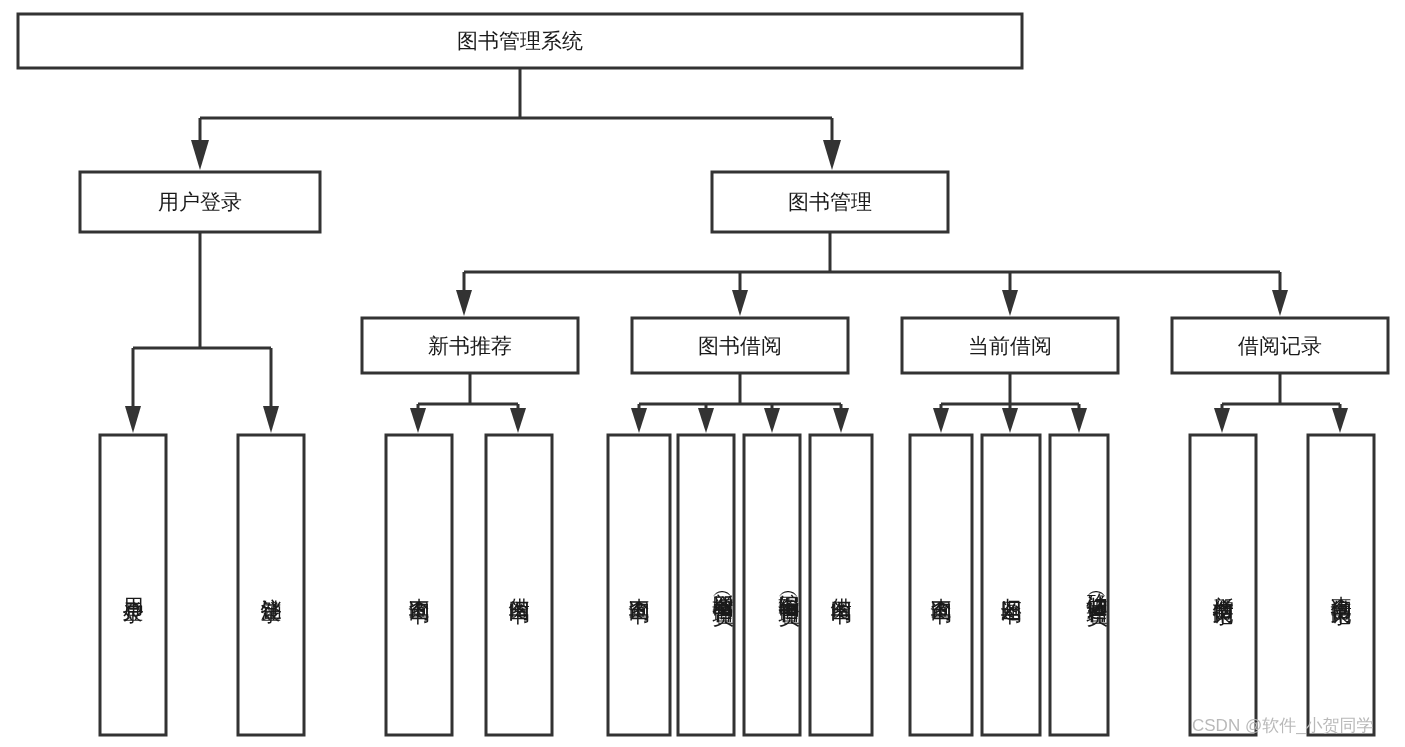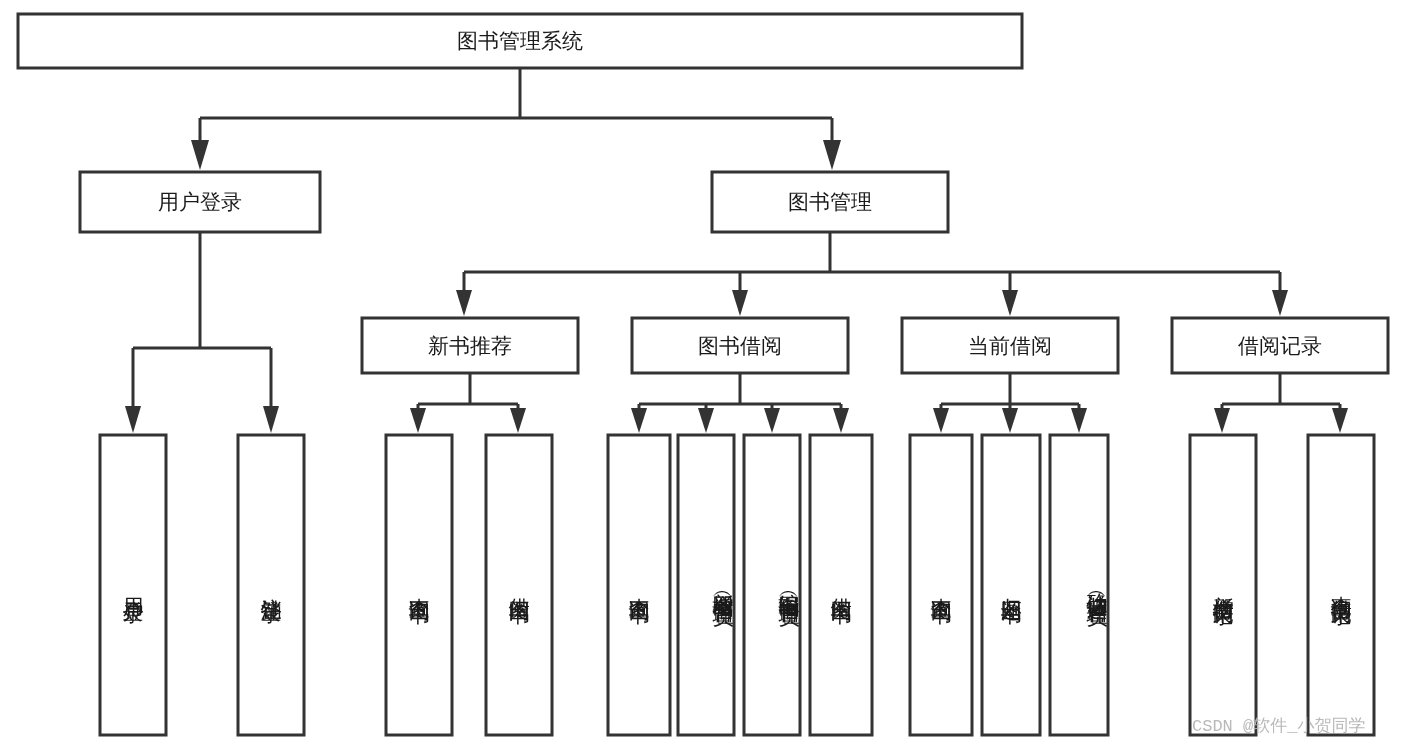--- a/index.html
+++ b/index.html
@@ -64,21 +64,21 @@
     align-items: center;
     justify-content: center;
     text-align: center;
     pointer-events: none;
     user-select: none;
   }
   .watermark {
     position: absolute;
     left: 1192px;
     top: 714px;
-    font-family: Liberation Mono, monospace;
+    font-family: Liberation Sans, sans-serif;
     font-size: 17px;
     color: #b9b9b9;
     white-space: nowrap;
     user-select: none;
   }
 </style>
 </head>
 <body>
 
 <div id="diagram-root">

